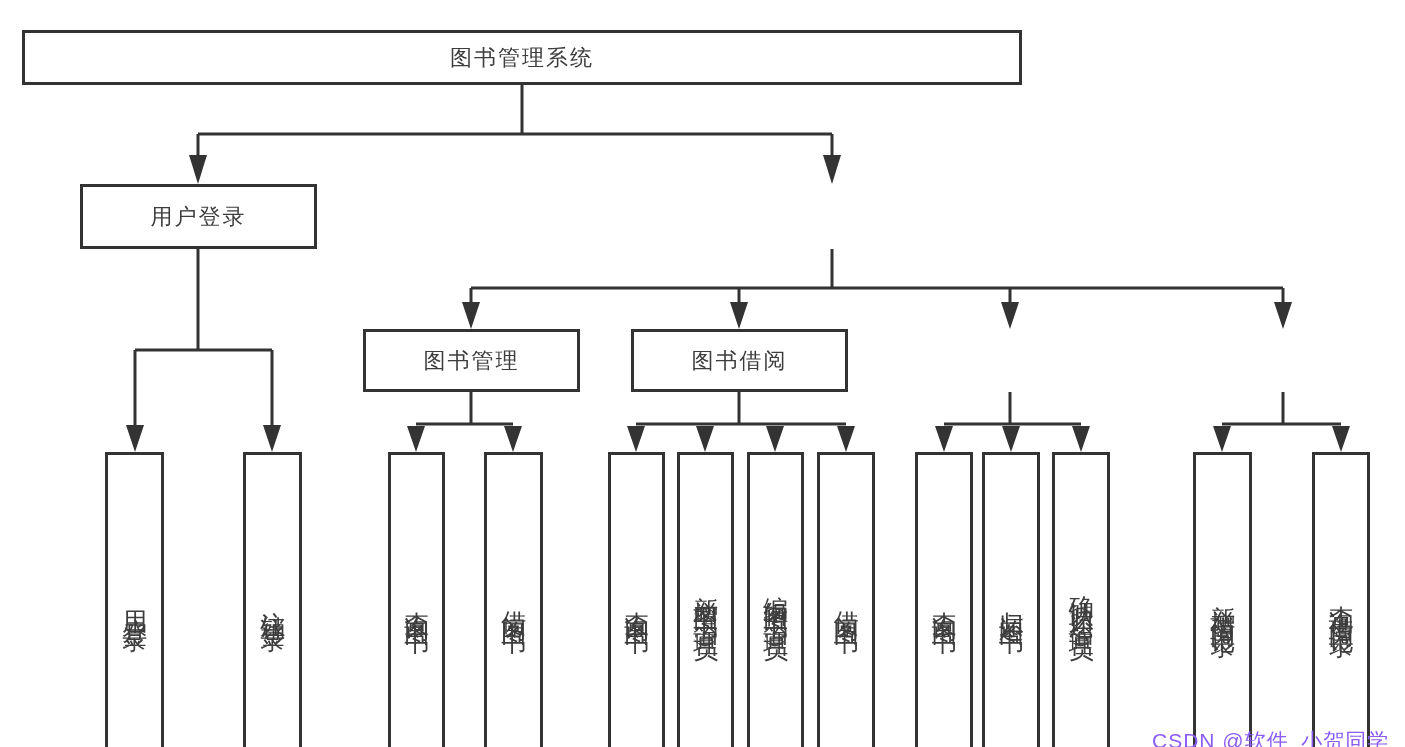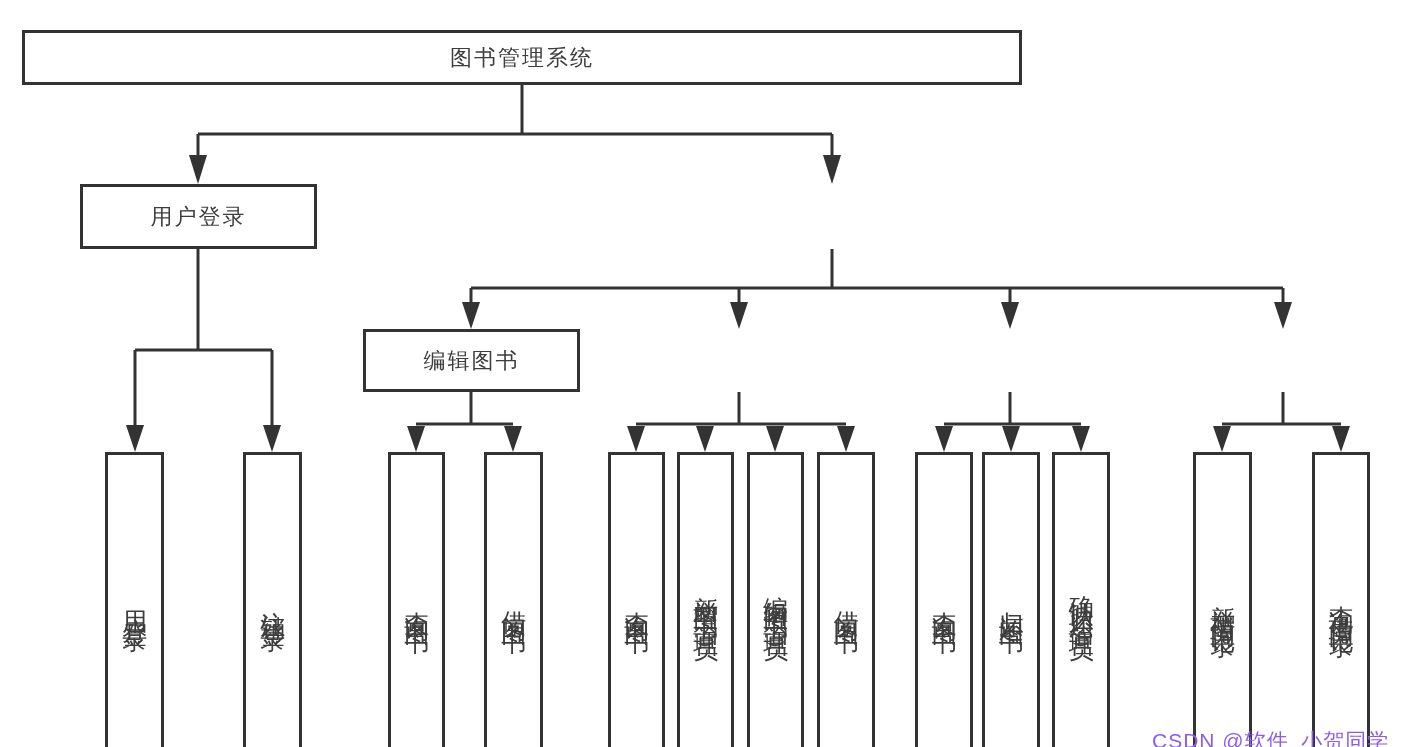--- a/index.html
+++ b/index.html
@@ -120,21 +120,24 @@
 
   <div class="node" style="left:22px; top:14px; width:1000px; height:55px;">
     <span class="h-label">图书管理系统</span>
   </div>
 
   <div class="node" style="left:80px; top:168px; width:237px; height:65px;">
     <span class="h-label">用户登录</span>
   </div>
 
   <div class="node" style="left:363px; top:313px; width:217px; height:63px;">
-    <span class="h-label">编辑图书</span>
+    <span class="h-label">图书管理</span>
+  </div>
+  <div class="node" style="left:631px; top:313px; width:217px; height:63px;">
+    <span class="h-label">图书借阅</span>
   </div>
 
   <div class="node" style="left:105px; top:436px; width:59px; height:302px;">
     <span class="v-label">用户登录</span>
   </div>
   <div class="node" style="left:243px; top:436px; width:59px; height:302px;">
     <span class="v-label">注销登录</span>
   </div>
   <div class="node" style="left:388px; top:436px; width:57px; height:302px;">
     <span class="v-label">查询图书</span>

